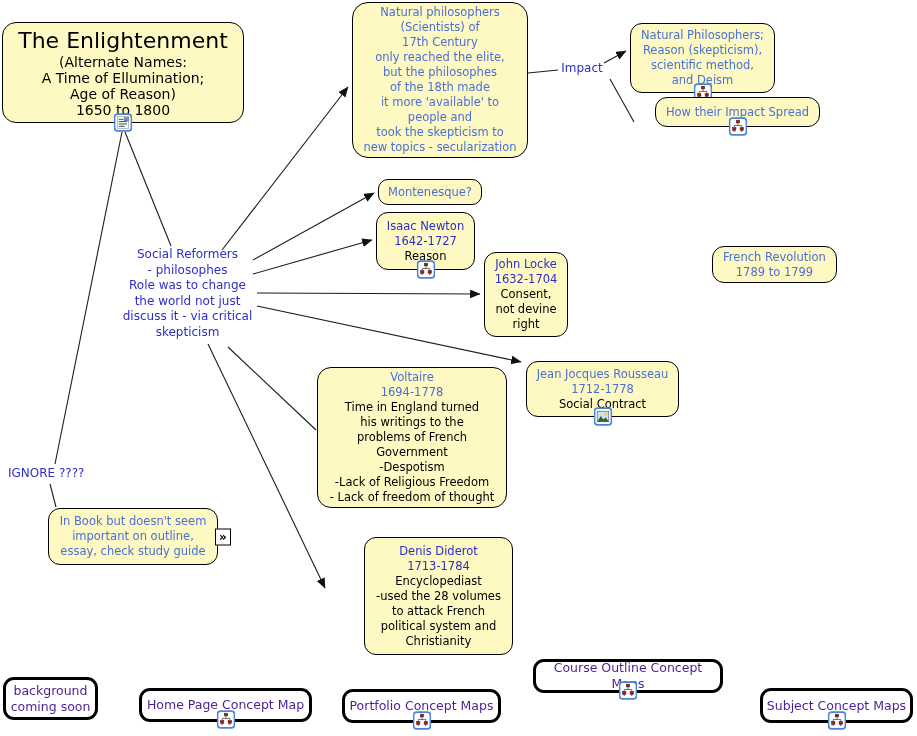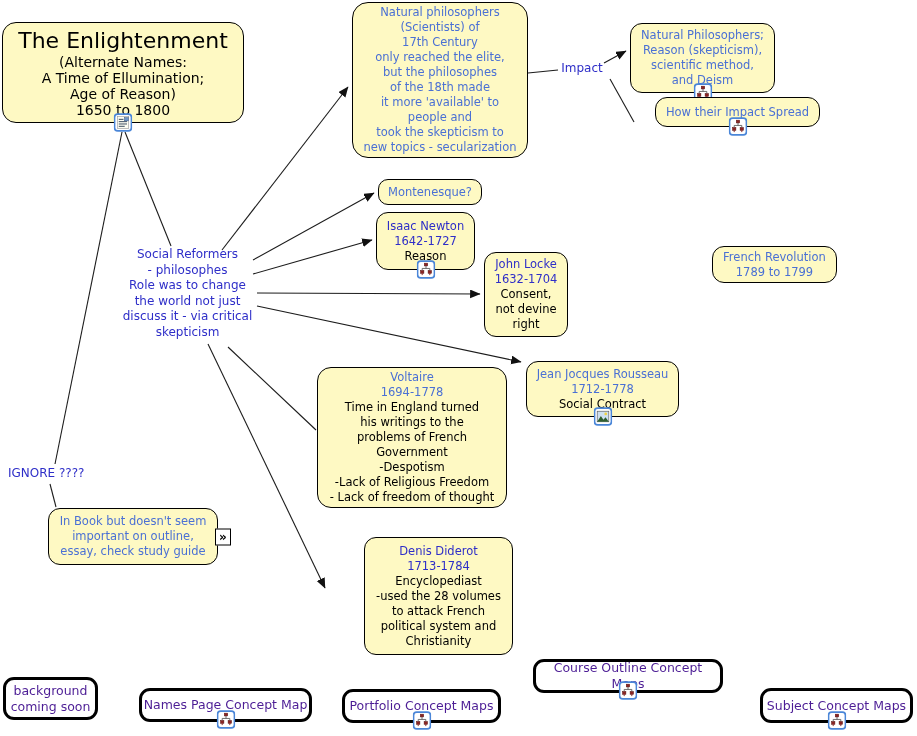--- a/index.html
+++ b/index.html
@@ -203,21 +203,21 @@
 essay, check study guide</div>
     <div class="chevbox">
       <span>»</span>
     </div>
   </div>
 
   <div class="node nav pre" style="left:3px;top:677px;width:95px;height:43px;">background
 coming soon</div>
 
   <div class="node nav" style="left:139px;top:688px;width:173px;height:34px;">
-    <div class="pre">Names Page Concept Map</div>
+    <div class="pre">Home Page Concept Map</div>
     <span class="icon below">
         <svg>
           <use href="#ic-cmap"></use>
         </svg>
       </span>
   </div>
 
   <div class="node nav" style="left:342px;top:689px;width:159px;height:34px;">
     <div class="pre">Portfolio Concept Maps</div>
     <span class="icon below">

